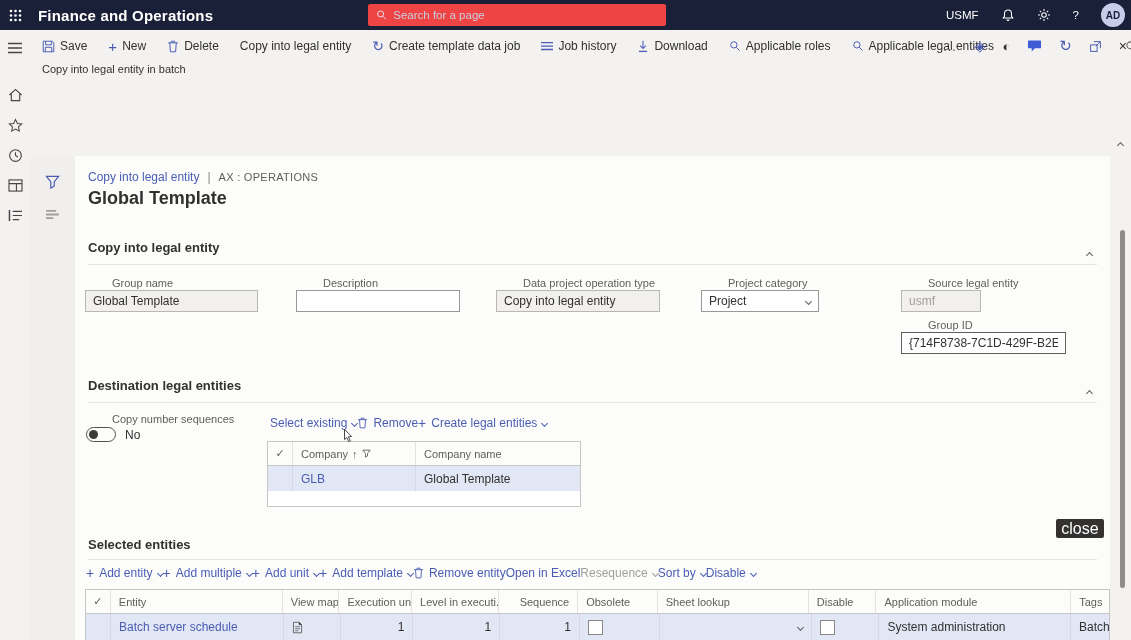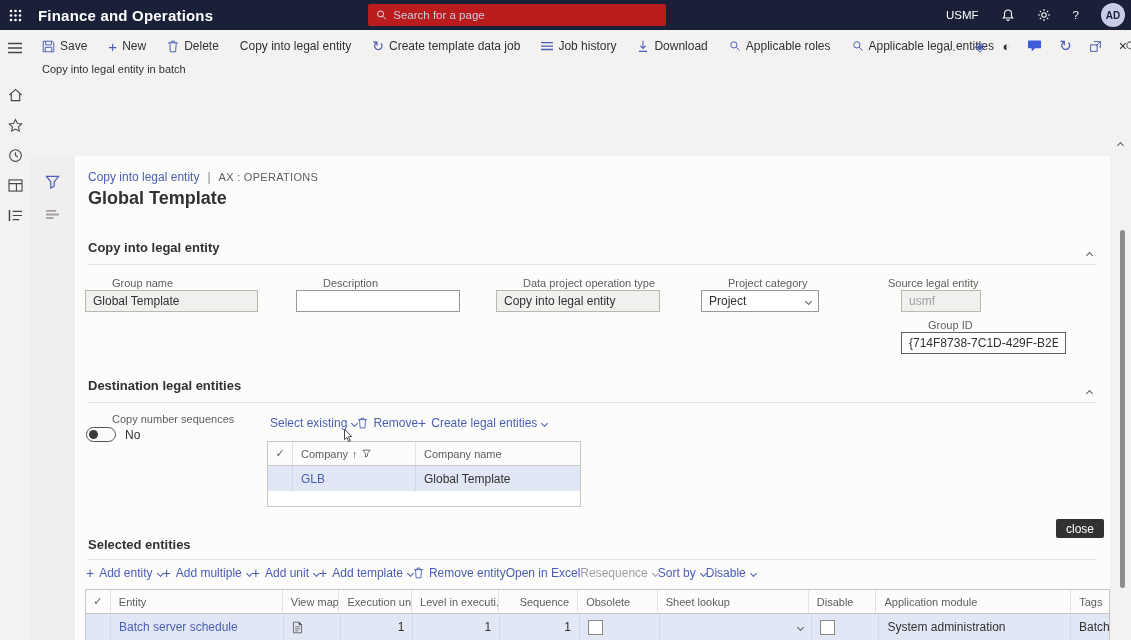--- a/index.html
+++ b/index.html
@@ -10,21 +10,21 @@
     position:relative; overflow:hidden;
   }
   .abs { position:absolute; }
 
   
   .topbar { position:absolute; left:0; top:0; width:1131px; height:30px;
     background:#1a2038; display:flex; align-items:center; color:#fff; z-index:30; }
   .waffle { width:30px; height:30px; display:flex; align-items:center; justify-content:center; cursor:pointer; }
   .app-title { font-size:15px; font-weight:bold; margin-left:8px; letter-spacing:.2px; }
   .searchbox { position:absolute; left:368px; top:4px; width:298px; height:22px;
-    background:#b91c1c; border-radius:2px; display:flex; align-items:center; padding:0 8px; }
+    background:#ef4444; border-radius:2px; display:flex; align-items:center; padding:0 8px; }
   .searchbox input { background:transparent; border:none; outline:none; color:#e6e8f2;
     font-size:11.5px; width:100%; margin-left:6px; font-family:"Liberation Sans",sans-serif; }
   .searchbox input::placeholder { color:#c9cde0; }
   .tb-right { position:absolute; right:6px; top:0; height:30px; display:flex; align-items:center; gap:22px; }
   .tb-right .txt { font-size:11.5px; }
   .tb-icon { display:flex; align-items:center; cursor:pointer; }
   .avatar { width:24px; height:24px; border-radius:50%; background:#c8cce8; color:#1a2038;
     font-size:10px; font-weight:bold; display:flex; align-items:center; justify-content:center; }
 
   
@@ -88,21 +88,21 @@
   .g-hc { font-size:11px; color:#605e5c; padding:5px 8px; border-right:1px solid #e4e2e0;
     white-space:nowrap; overflow:hidden; display:flex; align-items:center; gap:4px; cursor:pointer; }
   .g-c { padding:4px 8px; border-right:1px solid rgba(120,130,160,.14); white-space:nowrap;
     overflow:hidden; display:flex; align-items:center; height:100%; }
   .num { justify-content:flex-end; }
   .g-link { color:#4a5db3; cursor:pointer; }
   .cb { width:15px; height:15px; background:#fff; border:1px solid #8a8886; display:inline-block; cursor:pointer; }
   .caret-bar { display:inline-block; width:2px; height:15px; background:#323130; margin-left:2px; }
 
   .tooltip { position:absolute; left:1056px; top:519px; width:48px; height:19px; background:#333230;
-    color:#fff; font-size:12px; display:flex; align-items:center; justify-content:center;
+    color:#fff; font-size:16px; display:flex; align-items:center; justify-content:center;
     border-radius:2px; z-index:40; }
   .scroll-thumb { position:absolute; left:1120px; top:230px; width:5px; height:358px; background:#8f8d8b; border-radius:3px; z-index:25; }
 
   svg { display:block; }
 </style>
 </head>
 <body>
 
 <div class="topbar">
   <span class="waffle">
@@ -320,21 +320,21 @@
 
   <span class="f-label" style="left:424px;top:121px">Data project operation type</span>
   <input class="f-input ro" style="left: 421px; top: 134px; width: 164px; position: absolute;" readonly="" value="Copy into legal entity">
 
   <span class="f-label" style="left:629px;top:121px">Project category</span>
   <div class="f-input combo" style="left:626px;top:134px;width:118px">
     <span>Project</span>
     <span class="chv" style="color:#605e5c"></span>
   </div>
 
-  <span class="f-label" style="left:789px;top:121px">Source legal entity</span>
+  <span class="f-label" style="left:829px;top:121px">Source legal entity</span>
   <input class="f-input ro dim" style="left: 826px; top: 134px; width: 80px; position: absolute;" readonly="" value="usmf">
 
   <span class="f-label" style="left:829px;top:163px">Group ID</span>
   <input class="f-input" style="left: 826px; top: 176px; width: 165px; position: absolute; border-color: rgb(96, 94, 92);" value="{714F8738-7C1D-429F-B2E3-94...">
 
   <div class="sec-title" style="top:222px">Destination legal entities</div>
   <span class="sec-collapse" style="top:226px"><span class="chv up"></span></span>
   <div class="sec-hr" style="top:246px"></div>
 
   <span class="f-label" style="left:13px;top:257px">Copy number sequences</span>

